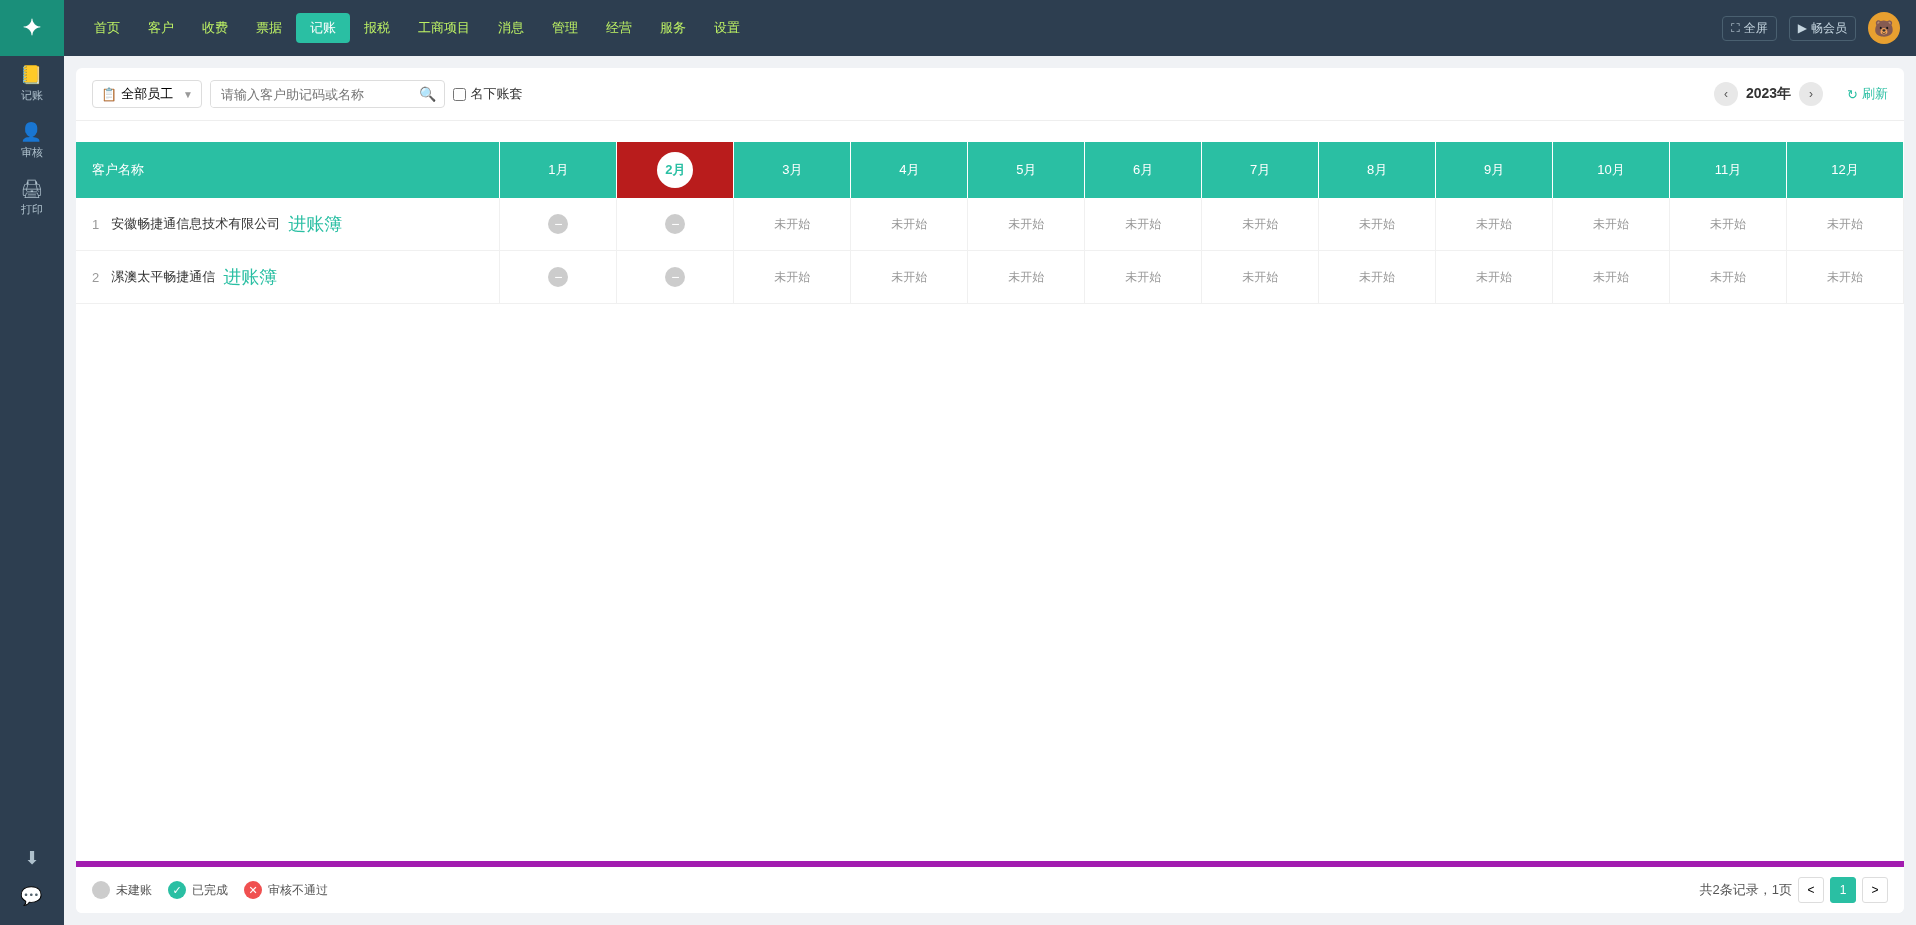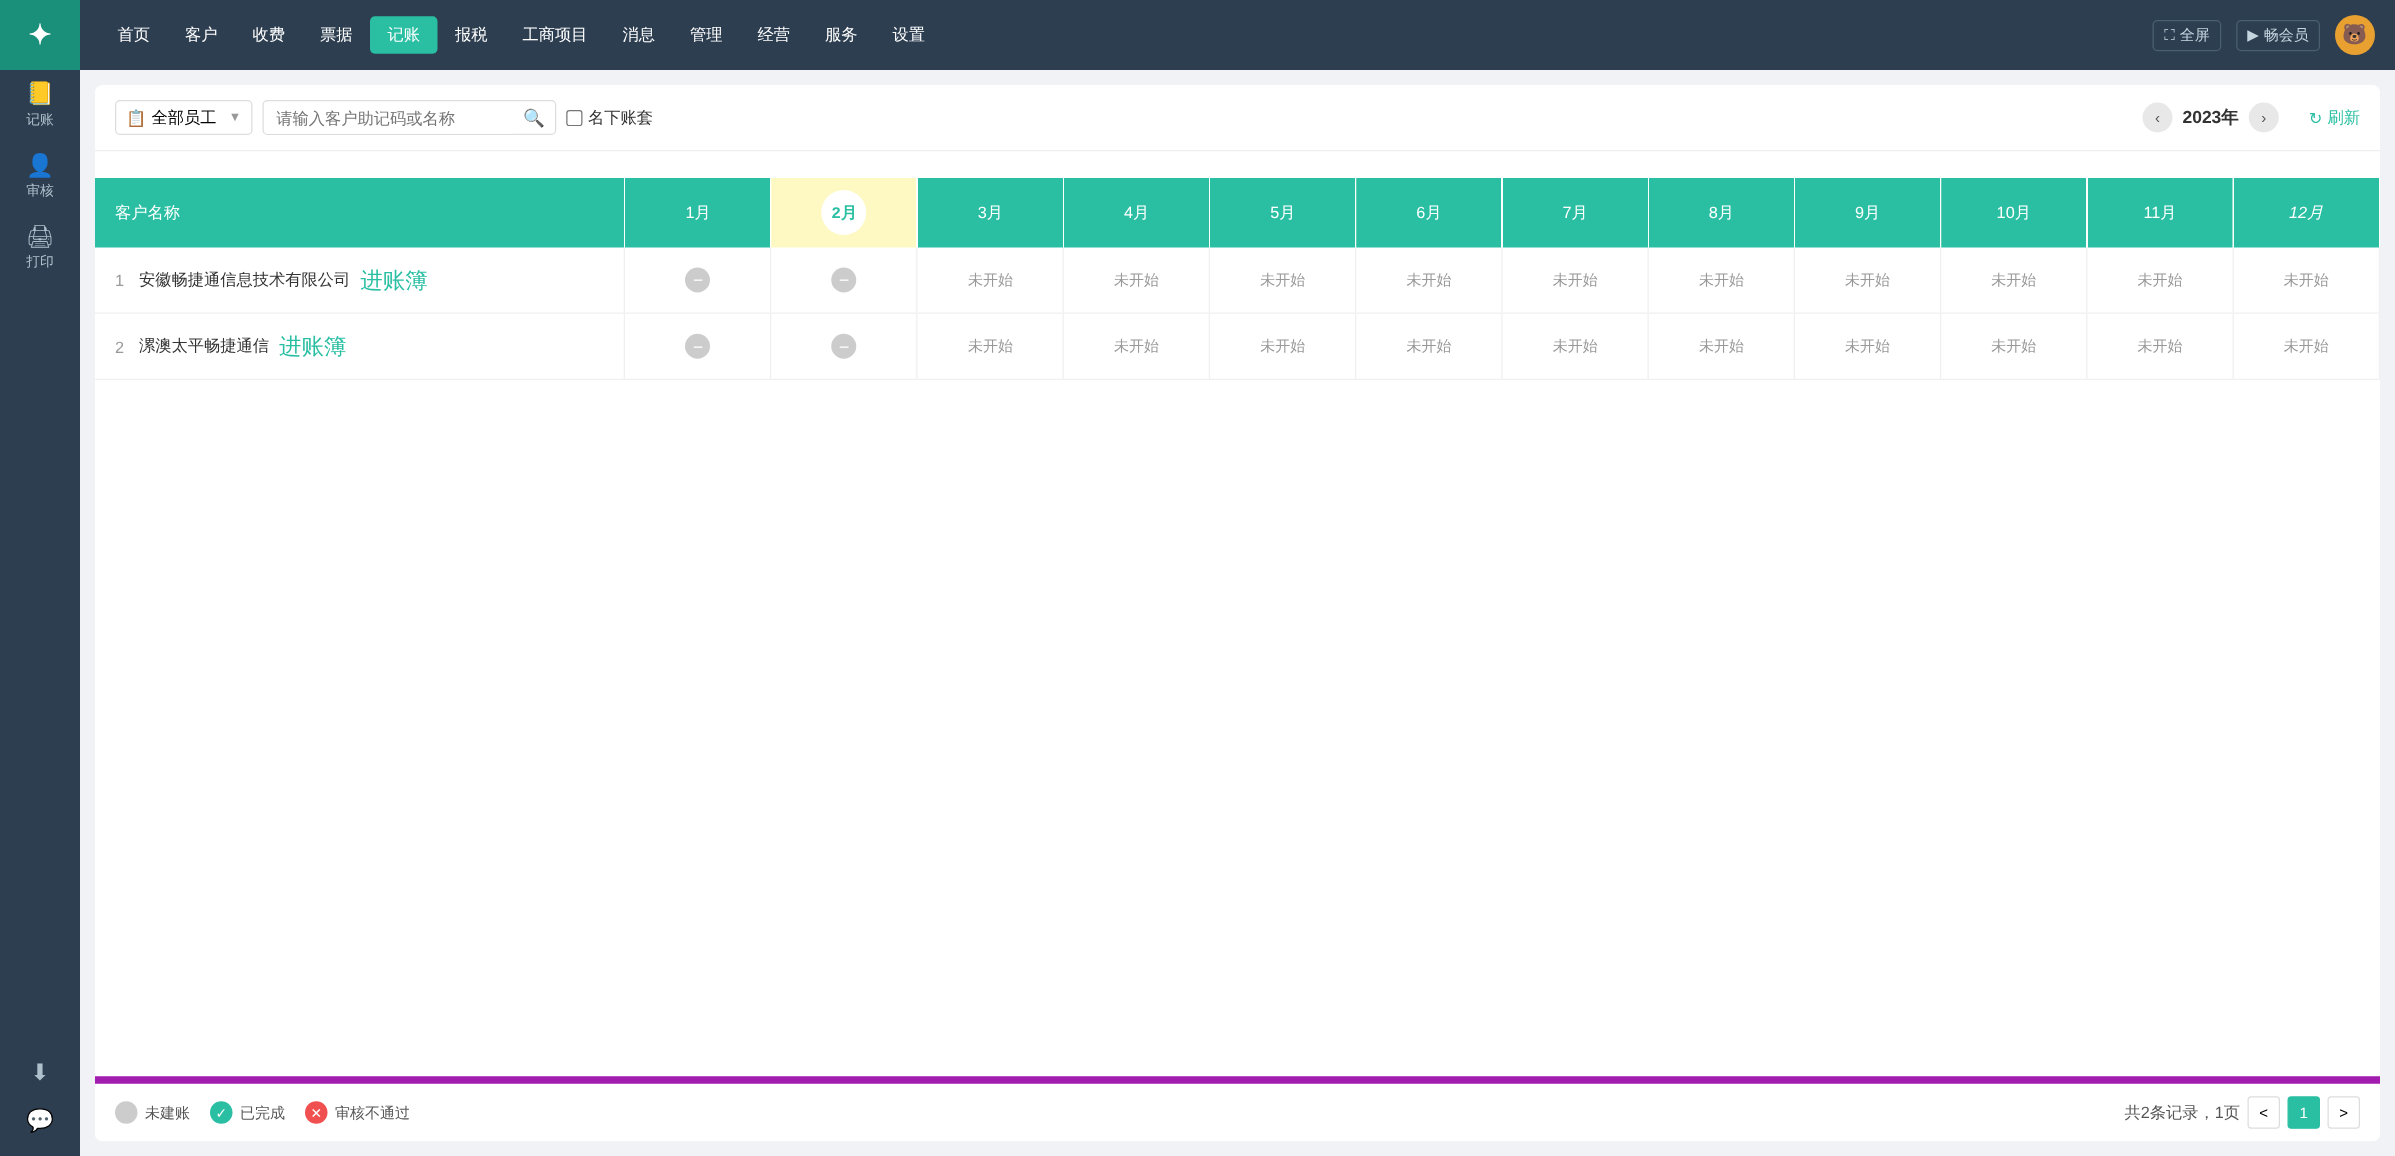--- a/index.html
+++ b/index.html
@@ -59,21 +59,21 @@
     }
     .topnav {
       height: 56px;
       background: #2d3e50;
       display: flex;
       align-items: center;
       padding: 0 16px;
       flex-shrink: 0;
     }
     .topnav-item {
-      color: #ffffff;
+      color: #bef264;
       padding: 6px 14px;
       cursor: pointer;
       font-size: 13px;
       border-radius: 4px;
       white-space: nowrap;
     }
     .topnav-item.active {
       background: #2abfa3;
       color: white;
       border-radius: 4px;
@@ -425,21 +425,21 @@
       <div class="table-wrapper">
         <table>
           <thead>
             <tr>
               <th style="background:#2abfa3; text-align:left; padding-left:16px; width:290px;">
                 <span>客户名称</span>
               </th>
               <th style="background:#2abfa3; width:80px;">
                 <span>1月</span>
               </th>
-              <th style="background:#fef9c3; width:80px;font-family:Liberation Mono, monospace;">
+              <th style="background:#b91c1c; width:80px;">
                 <span style="background:white; color:#2abfa3; border-radius:50%; width:36px; height:36px; display:inline-flex; align-items:center; justify-content:center; font-weight:bold;">2月</span>
               </th>
               <th style="background:#2abfa3; width:80px;">
                 <span>3月</span>
               </th>
               <th style="background:#2abfa3; width:80px;">
                 <span>4月</span>
               </th>
               <th style="background:#2abfa3; width:80px;">
                 <span>5月</span>
@@ -455,21 +455,21 @@
               </th>
               <th style="background:#2abfa3; width:80px;">
                 <span>9月</span>
               </th>
               <th style="background:#2abfa3; width:80px;">
                 <span>10月</span>
               </th>
               <th style="background:#2abfa3; width:80px;">
                 <span>11月</span>
               </th>
-              <th style="background:#2abfa3; width:80px;font-style:italic;">
+              <th style="background:#2abfa3; width:80px;">
                 <span>12月</span>
               </th>
             </tr>
           </thead>
           <tbody id="table-body">
               <tr>
                 <td>
                   <div class="client-name-cell">
                     <span class="row-num">1</span>
                     <span style="color:#333">安徽畅捷通信息技术有限公司</span>

